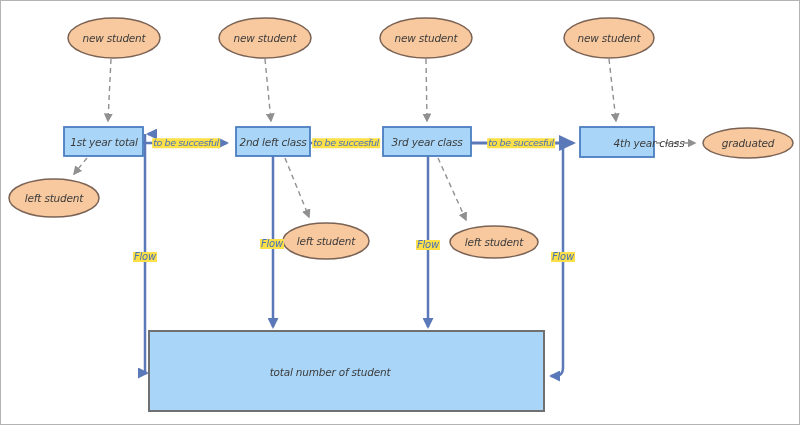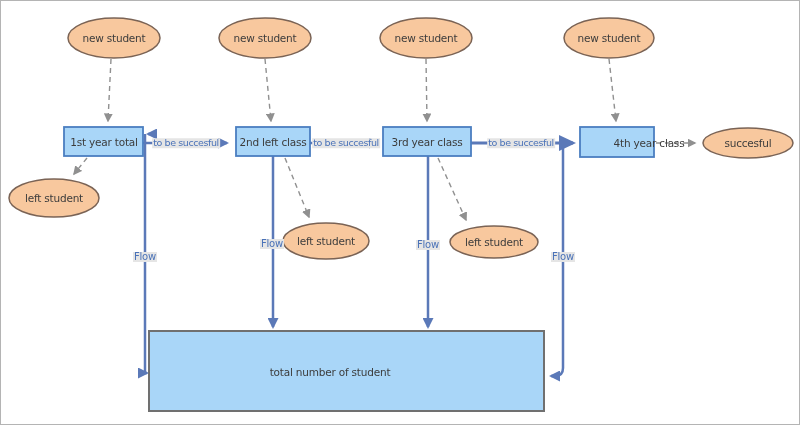--- a/index.html
+++ b/index.html
@@ -14,25 +14,26 @@
   }
   .stage svg{position:absolute;left:0;top:0;}
   .lbl{
     position:absolute;
     transform:translate(-50%,-50%);
     font-size:10.5px;
     color:#3c3c3c;
     white-space:nowrap;
     line-height:1;
     letter-spacing:-0.2px;
+    font-style:italic;
   }
   .edge-lbl{
     font-size:10px;
     color:#4a72b8;
-    background:#e5e5e5;
+    background:#fde047;
     padding:0 1px;
   }
   .succ-lbl{
     font-size:9.5px;
     letter-spacing:-0.4px;
   }
 </style>
 </head>
 <body>
 
@@ -100,21 +101,21 @@
 
   <div class="lbl" style="left:103px;top:141px">1st year total</div>
   <div class="lbl" style="left:272px;top:141px">2nd left class</div>
   <div class="lbl" style="left:426px;top:141px">3rd year class</div>
   <div class="lbl" style="left:648px;top:142px">4th year class</div>
 
   <div class="lbl" style="left:53px;top:197px">left student</div>
   <div class="lbl" style="left:325px;top:240px">left student</div>
   <div class="lbl" style="left:493px;top:241px">left student</div>
 
-  <div class="lbl" style="left:747px;top:142px">succesful</div>
+  <div class="lbl" style="left:747px;top:142px">graduated</div>
   <div class="lbl" style="left:329px;top:371px">total number of student</div>
 
   <div class="lbl edge-lbl succ-lbl" style="left:185px;top:142px">to be succesful</div>
   <div class="lbl edge-lbl succ-lbl" style="left:345px;top:142px">to be succesful</div>
   <div class="lbl edge-lbl succ-lbl" style="left:520px;top:142px">to be succesful</div>
 
   <div class="lbl edge-lbl" style="left:144px;top:256px">Flow</div>
   <div class="lbl edge-lbl" style="left:271px;top:243px">Flow</div>
   <div class="lbl edge-lbl" style="left:427px;top:244px">Flow</div>
   <div class="lbl edge-lbl" style="left:562px;top:256px">Flow</div>

